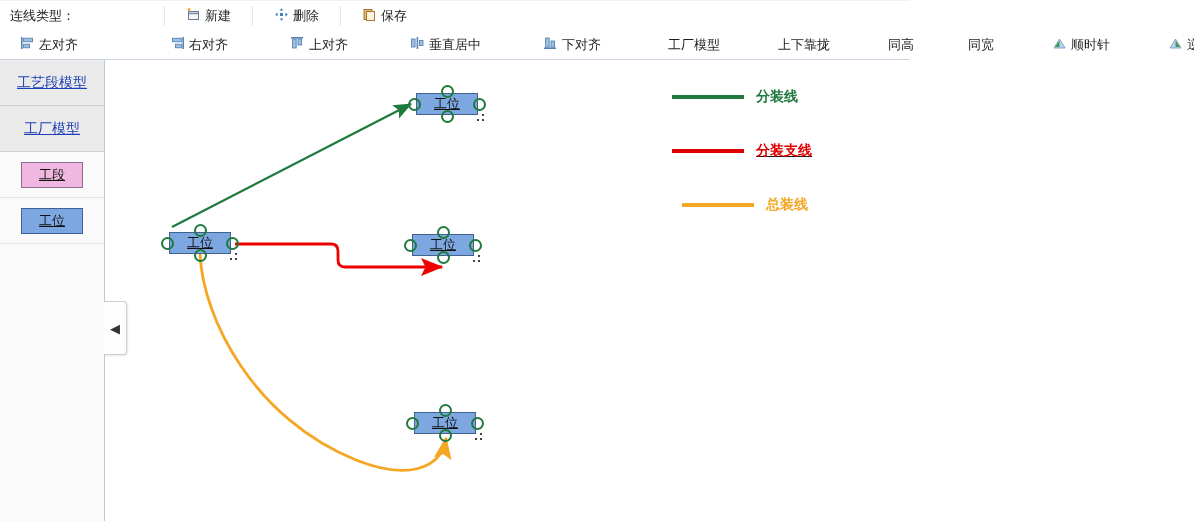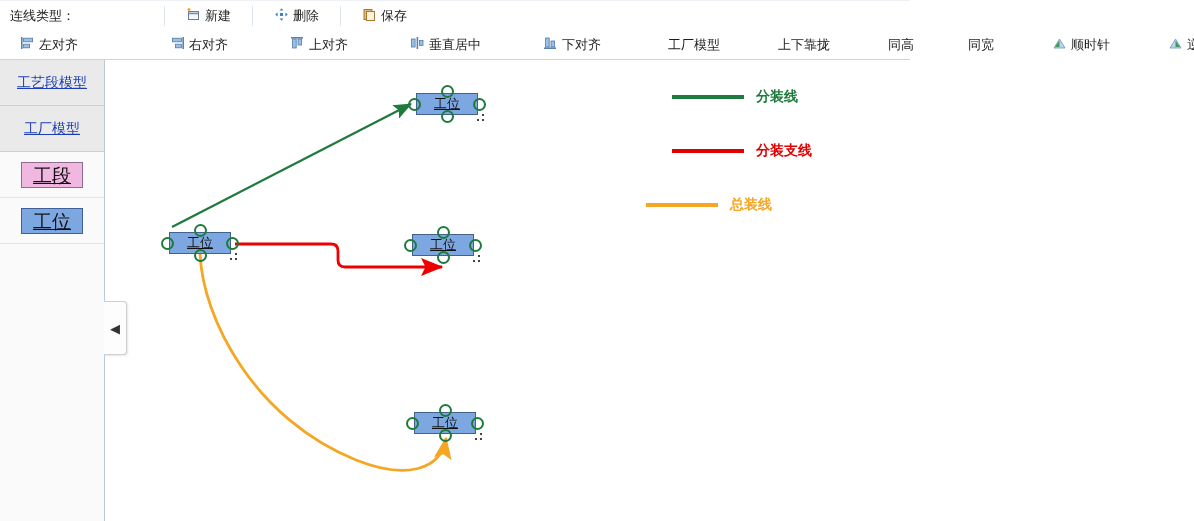--- a/index.html
+++ b/index.html
@@ -56,21 +56,21 @@
     height:45px;display:flex;align-items:center;justify-content:center;
     background:#eaeaea;border-bottom:1px solid #cfcfcf;
     color:#1d3fb5;font-size:14px;text-decoration:underline;
   }
   .side-sect{
     height:45px;display:flex;align-items:center;justify-content:center;
     background:#fafafa;border-bottom:1px solid #e4e4e4;
   }
   .chip{
     width:62px;height:26px;line-height:24px;text-align:center;
-    font-size:19px;color:#111;border:1px solid #5a6a86;
+    font-size:13px;color:#111;border:1px solid #5a6a86;
     text-decoration:underline;box-sizing:border-box;
   }
   .chip-duan{background:#f0b8e0;border-color:#8f6d92;}
   .chip-wei{background:#7da7e0;border-color:#3f6096;}
 
   
   .collapse-handle{
     position:absolute;left:104px;top:301px;width:22px;height:52px;
     background:#fdfdfd;border:1px solid #cfcfcf;border-left:none;
     border-radius:0 4px 4px 0;
@@ -334,24 +334,24 @@
       <div class="handle h-top"></div>
       <div class="handle h-bottom"></div>
       <div class="resize-dot"></div>
     </div>
 
     <div class="legend">
       <div class="legend-row" style="left:566px;top:28px;">
         <span class="legend-swatch" style="background:#1f7a3d;"></span>
         <span class="legend-text" style="color:#1f7a3d;">分装线</span>
       </div>
-      <div class="legend-row" style="left:566px;top:82px;">
+      <div class="legend-row" style="left:566px;top:82px;text-decoration:underline;">
         <span class="legend-swatch" style="background:#e00000;"></span>
         <span class="legend-text" style="color:#e00000;">分装支线</span>
       </div>
-      <div class="legend-row" style="left:540px;top:136px;">
+      <div class="legend-row" style="left:576px;top:136px;">
         <span class="legend-swatch" style="background:#f5a623;"></span>
         <span class="legend-text" style="color:#f5a623;">总装线</span>
       </div>
     </div>
 
   </div>
 </div>
 
 </body></html>

